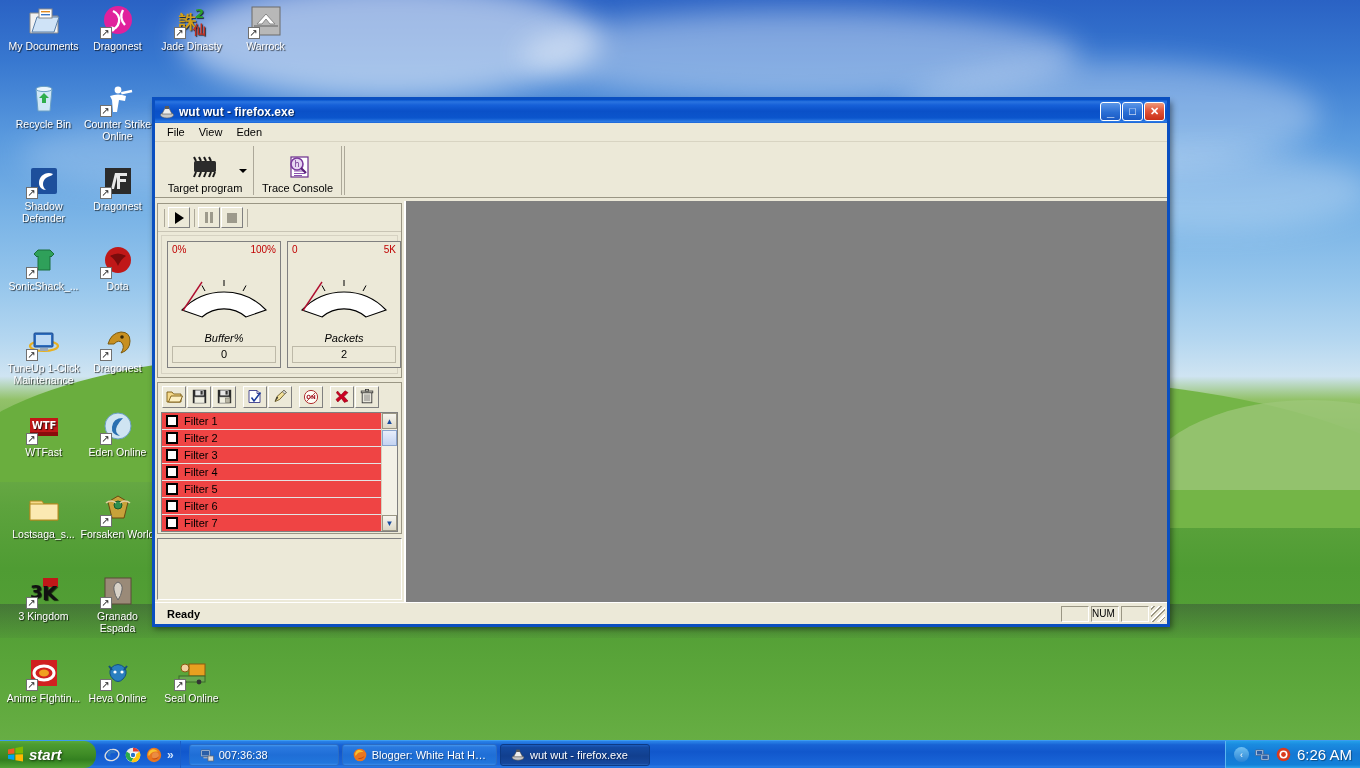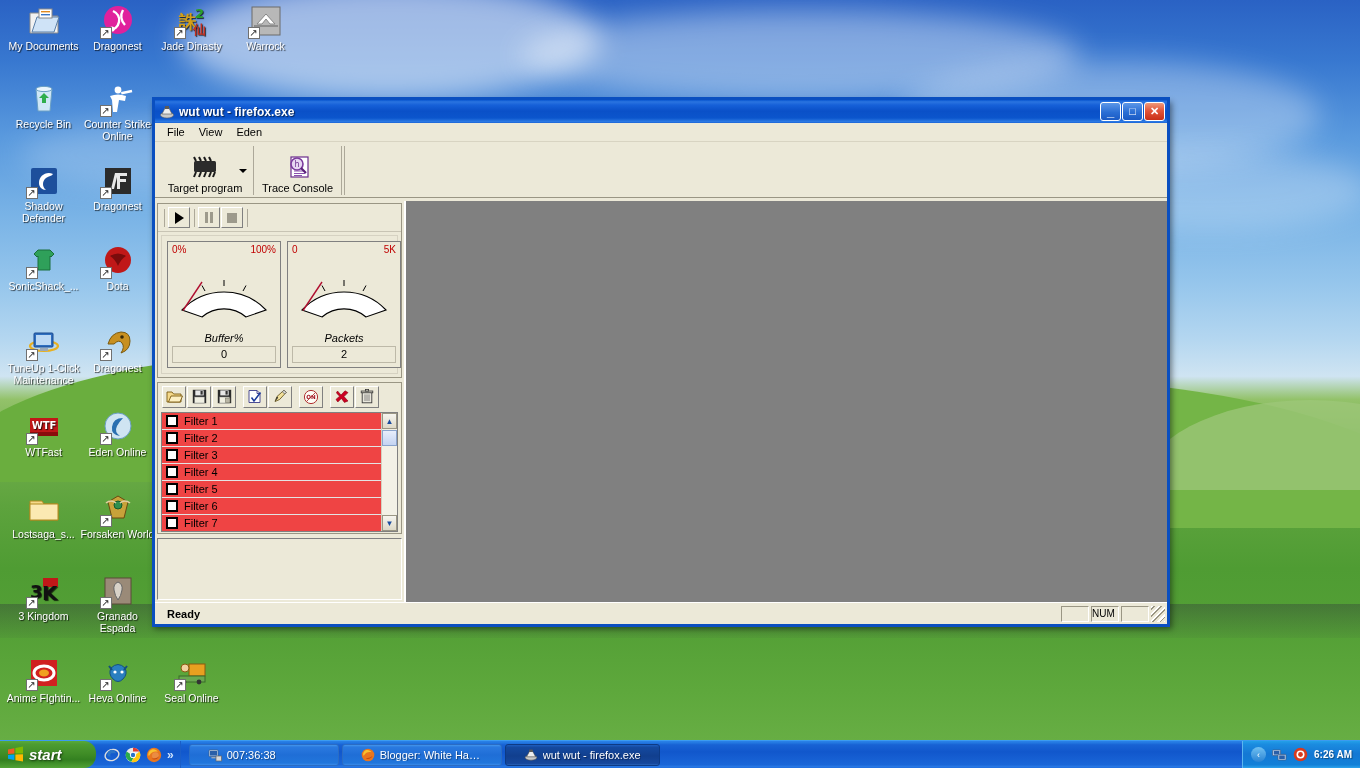--- a/index.html
+++ b/index.html
@@ -287,38 +287,38 @@
     padding: 0 6px 0 8px;
     border-right: 1px solid #1a5ec8;
   }
   #quicklaunch .ql { width: 16px; height: 16px; position: relative; cursor: pointer; }
   .ql-chev { color: #cfe2fb; font-size: 12px; font-weight: bold; }
   #tasklist { flex: 1; display: flex; align-items: center; gap: 3px; padding: 2px 4px 2px 8px; }
   .task {
     height: 22px; min-width: 150px; max-width: 160px;
     background: linear-gradient(to bottom,#4596ec,#2a7ae0 10%,#1f6ed6 50%,#2176dc 90%,#3a8ae8);
     border: 1px solid #2a6cc4; border-radius: 3px;
-    display: flex; align-items: center; padding: 0 18px;
+    display: flex; align-items: center; padding: 0 10px;
     color: #fff; font-size: 11px; cursor: pointer;
     text-shadow: 1px 1px 1px rgba(0,0,0,0.4);
     overflow: hidden; white-space: nowrap;
   }
   .task.active {
     background: linear-gradient(to bottom,#1d5ec0,#14499f 12%,#113f8e 55%,#16479c 92%,#2a63b8);
     border-color: #0d3a84;
   }
   .task .tkicon { width: 14px; height: 14px; margin-right: 5px; flex: 0 0 14px; position: relative; }
   .task .tklbl { overflow: hidden; text-overflow: ellipsis; }
   #tray {
     display: flex; align-items: center; gap: 6px; padding: 0 8px 0 8px;
     background: linear-gradient(to bottom,#23a0e8 0%,#1b8ce0 12%,#1478d4 48%,#1280d8 88%,#2da2ec 100%);
     border-left: 1px solid #5bb6f0;
   }
   #tray .tricon { width: 15px; height: 15px; position: relative; }
-  #tray .clock { color: #fff; font-size: 10px; text-shadow: 1px 1px 1px rgba(0,0,0,0.4); font-weight: bold; }
+  #tray .clock { color: #fff; font-size: 15px; text-shadow: 1px 1px 1px rgba(0,0,0,0.4); }
   .tray-chev {
     width: 15px; height: 15px; border-radius: 50%;
     background: linear-gradient(to bottom,#6fc0f2,#2a84d4);
     color: #fff; font-size: 9px; display: flex; align-items: center; justify-content: center;
     cursor: pointer;
   }
 </style>
 </head>
 <body>
 

